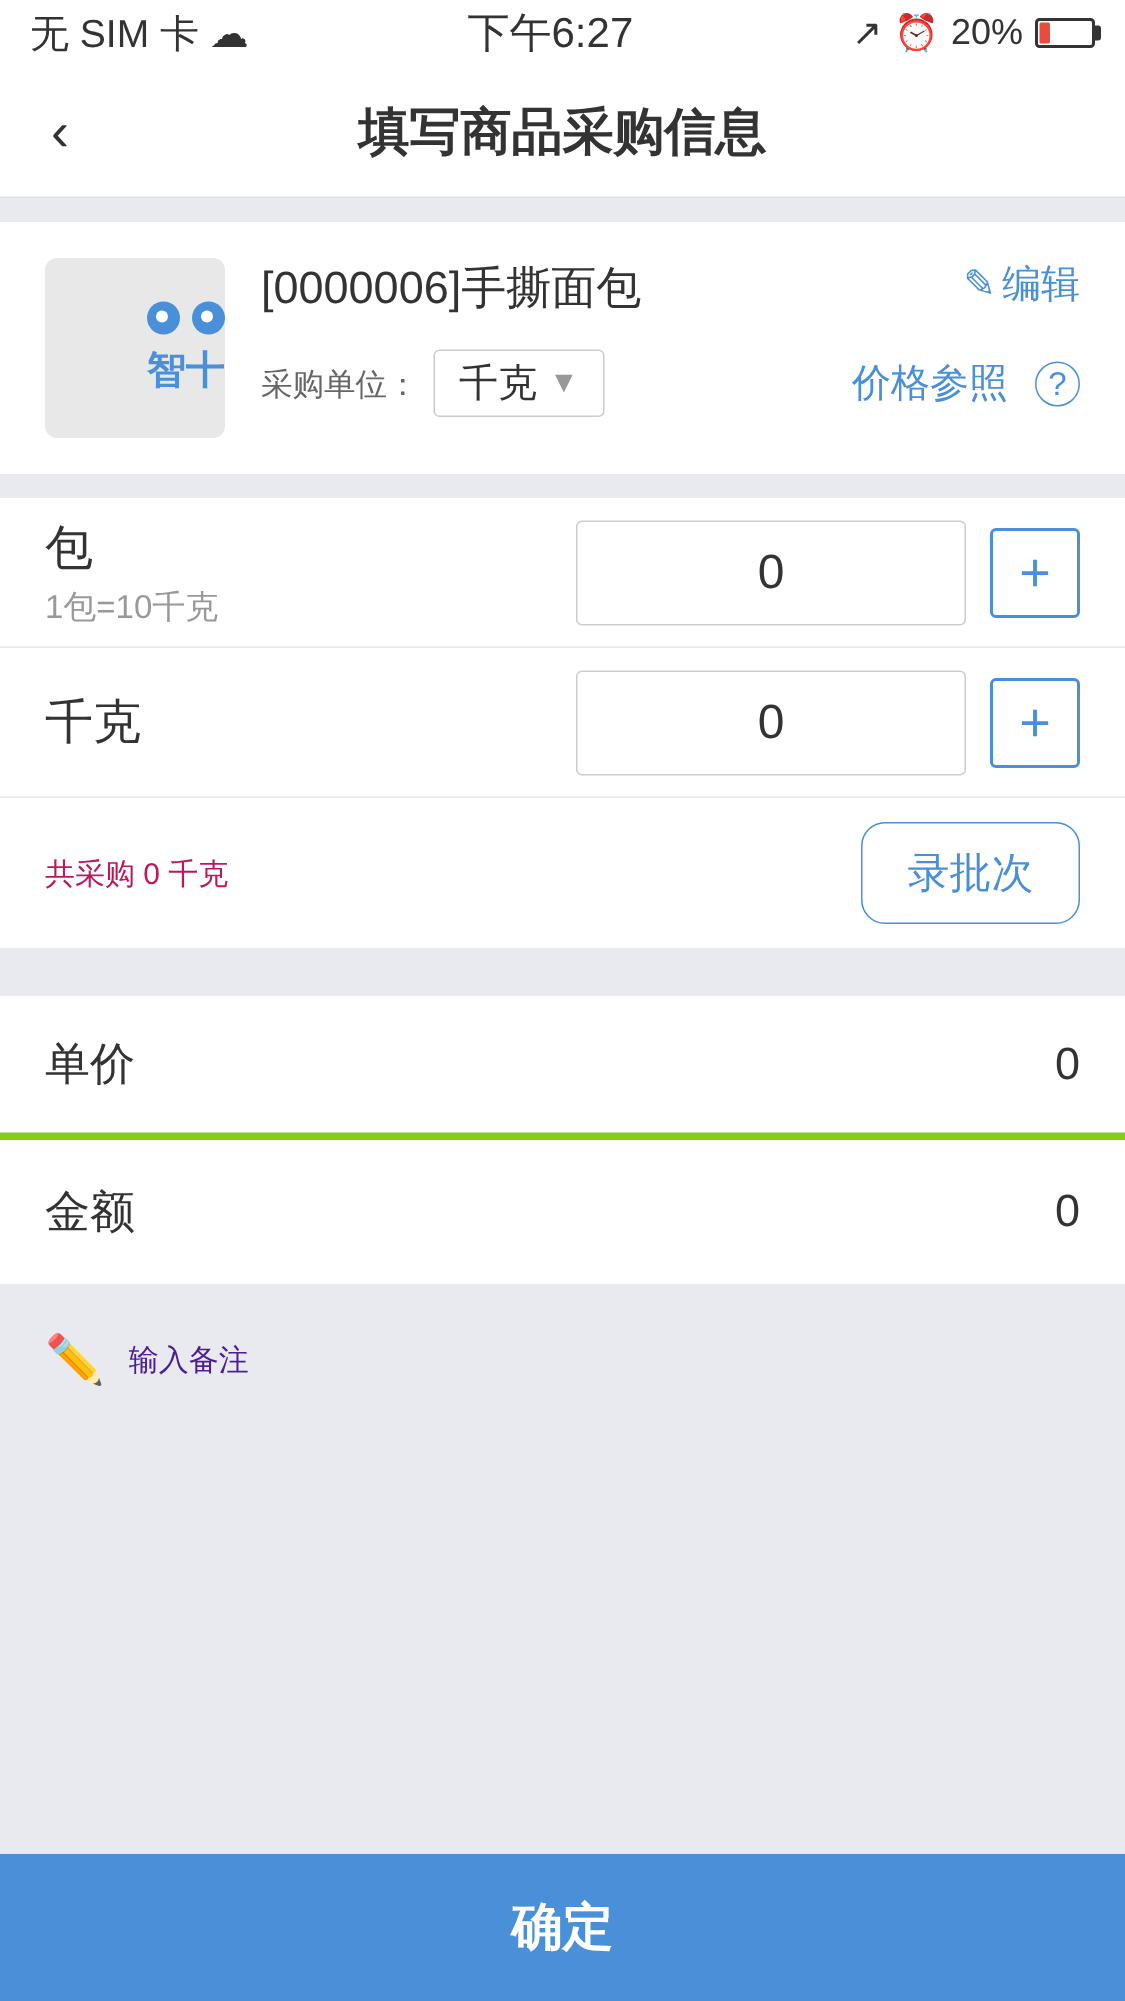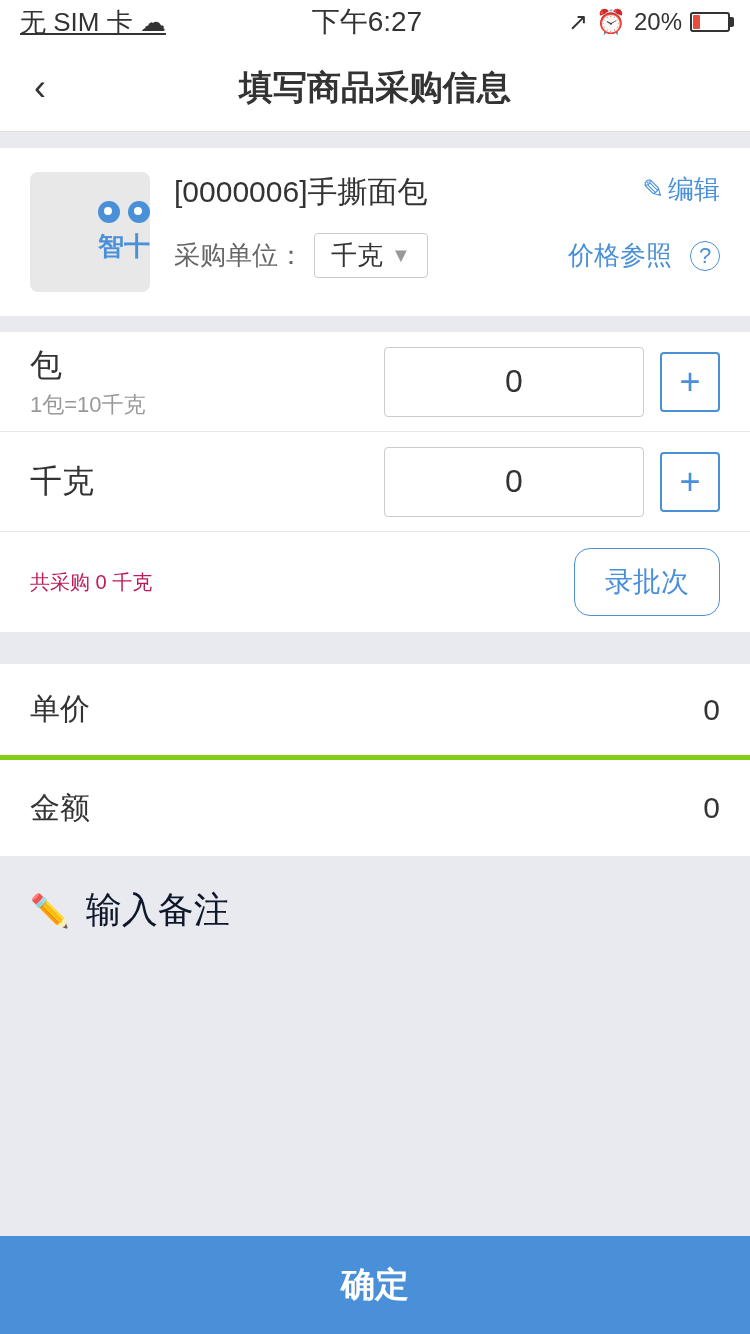--- a/index.html
+++ b/index.html
@@ -18,21 +18,21 @@
       width: 750px;
       height: 44px;
       background: #fff;
       display: flex;
       align-items: center;
       justify-content: space-between;
       padding: 0 20px;
       font-size: 26px;
       color: #333;
     }
-    .status-left { display: flex; align-items: center; gap: 10px; text-decoration: underline; }
+    .status-left { display: flex; align-items: center; gap: 10px; }
     .status-center { font-size: 28px; font-weight: 500; }
     .status-right { display: flex; align-items: center; gap: 8px; font-size: 24px; }
     .battery-icon {
       width: 40px; height: 20px; border: 2px solid #333; border-radius: 3px; position: relative; display: inline-flex; align-items: center;
     }
     .battery-icon::after { content: ''; position: absolute; right: -6px; top: 50%; transform: translateY(-50%); width: 4px; height: 10px; background: #333; border-radius: 0 2px 2px 0; }
     .battery-fill { height: 14px; width: 20%; background: #e74c3c; border-radius: 1px; margin-left: 1px; }
 
     
     .nav-bar {
@@ -117,21 +117,21 @@
       display: flex;
       align-items: center;
       gap: 4px;
       cursor: pointer;
     }
     .product-unit-row {
       display: flex;
       align-items: center;
       justify-content: space-between;
     }
-    .unit-label { font-size: 26px; color: #666; margin-right: 10px; }
+    .unit-label { font-size: 21px; color: #666; margin-right: 10px; }
     .unit-select {
       display: flex;
       align-items: center;
       border: 1px solid #ccc;
       border-radius: 4px;
       padding: 4px 16px;
       font-size: 26px;
       color: #333;
       background: #fff;
       cursor: pointer;
@@ -247,21 +247,21 @@
     .notes-section {
       background: #e8eaf0;
       margin-top: 0;
       padding: 30px;
       display: flex;
       align-items: center;
       gap: 16px;
       min-height: 100px;
     }
     .notes-icon { font-size: 32px; color: #999; }
-    .notes-placeholder { font-size: 36px; color: #0f172a; }
+    .notes-placeholder { font-size: 20px; color: #4c1d95; }
 
     
     .bottom-spacer {
       flex: 1;
       background: #e8eaf0;
       min-height: 300px;
     }
 
     
     .confirm-bar {

